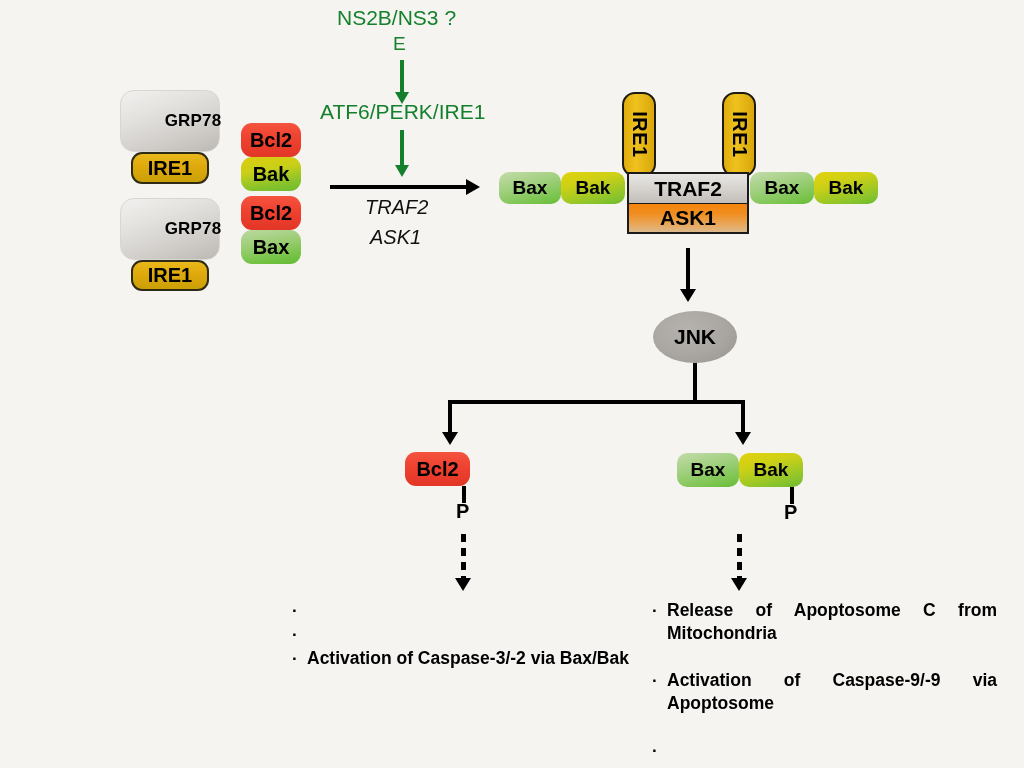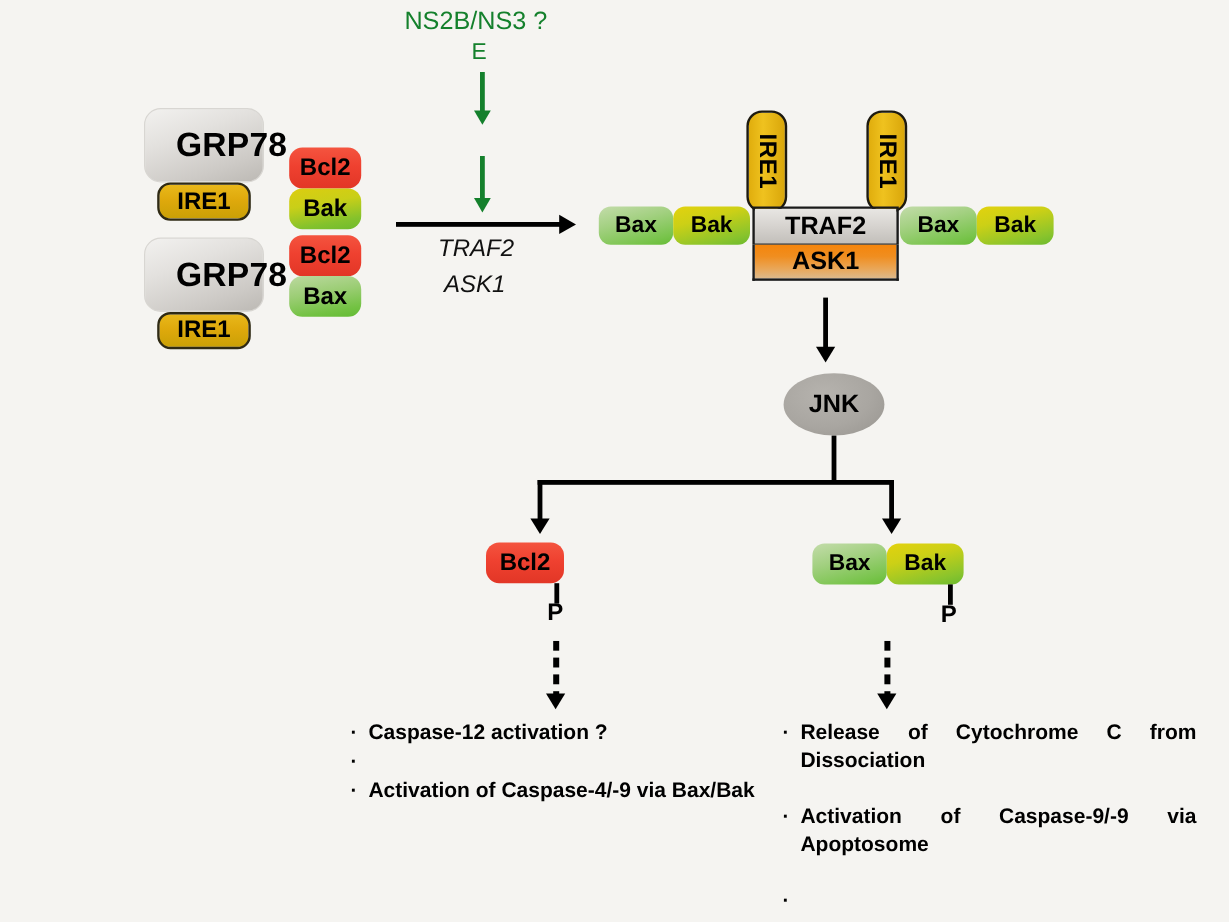--- a/index.html
+++ b/index.html
@@ -30,21 +30,21 @@
     color: #000;
     box-sizing: border-box;
     text-align: center;
     white-space: nowrap;
   }
 
   .grp78 {
     border-radius: 14px;
     background: linear-gradient(160deg, #f2f1ef 0%, #e3e1de 35%, #cdcac6 75%, #bcb9b4 100%);
     border: 1px solid #d8d6d2;
-    font-size: 28px;
+    font-size: 17px;
     letter-spacing: .2px;
     padding-left: 46px;
   }
 
   .ire1-flat {
     border-radius: 11px;
     background: linear-gradient(180deg, #e9b81a 0%, #dfa90c 45%, #caa006 100%);
     border: 2px solid #2f2a14;
     font-size: 20px;
   }
@@ -198,20 +198,21 @@
 
 <div id="stage">
 
   <div class="green-text" style="left:337px; top:6px; font-size:21px;">NS2B/NS3 ?</div>
 
   <div class="green-text" style="left:393px; top:33px; font-size:19px;">E</div>
 
   <div class="green-line" style="left:400px; top:60px; width:4px; height:37px;"></div>
   <div class="arrowhead-down green" style="left:395px; top:92px;"></div>
 
+  <div class="green-text" style="left:320px; top:100px; font-size:21px;">ATF6/PERK/IRE1</div>
 
   <div class="green-line" style="left:400px; top:130px; width:4px; height:40px;"></div>
   <div class="arrowhead-down green" style="left:395px; top:165px;"></div>
 
   <div class="pbox grp78" style="left:120px; top:90px; width:100px; height:62px;">GRP78</div>
   <div class="pbox ire1-flat" style="left:131px; top:152px; width:78px; height:32px;">IRE1</div>
 
   <div class="pbox grp78" style="left:120px; top:198px; width:100px; height:62px;">GRP78</div>
   <div class="pbox ire1-flat" style="left:131px; top:260px; width:78px; height:31px;">IRE1</div>
 
@@ -268,35 +269,34 @@
   <div class="pbox bak-small" style="left:739px; top:453px; width:64px; height:34px;">Bak</div>
   <div class="vline" style="left:790px; top:487px; width:4px; height:17px;"></div>
   <div class="plabel" style="left:784px; top:501px;">P</div>
 
   <div class="dashline" style="left:737px; top:534px; height:46px;"></div>
   <div class="arrowhead-down" style="left:731px; top:578px;"></div>
 
   <div class="bullets" style="left:292px; top:599px; width:348px;">
     <div class="row">
       <div class="dot">·</div>
-      <div class="txt">Caspase-12 activation ?</div>
-    </div>
-    <div class="row">
-      <div class="dot">·</div>
-    </div>
-    <div class="row">
-      <div class="dot">·</div>
-      <div class="txt just">Activation of Caspase-4/-9 via Bax/Bak</div>
+    </div>
+    <div class="row">
+      <div class="dot">·</div>
+    </div>
+    <div class="row">
+      <div class="dot">·</div>
+      <div class="txt just">Activation of Caspase-3/-2 via Bax/Bak</div>
     </div>
   </div>
 
   <div class="bullets" style="left:652px; top:599px; width:345px;">
     <div class="row">
       <div class="dot">·</div>
-      <div class="txt just">Release of Cytochrome C from Dissociation</div>
+      <div class="txt just">Release of Apoptosome C from Mitochondria</div>
     </div>
     <div class="row">
       <div class="dot">·</div>
       <div class="txt just">Activation of Caspase-9/-9 via Apoptosome</div>
     </div>
     <div class="row">
       <div class="dot">·</div>
     </div>
   </div>
 

